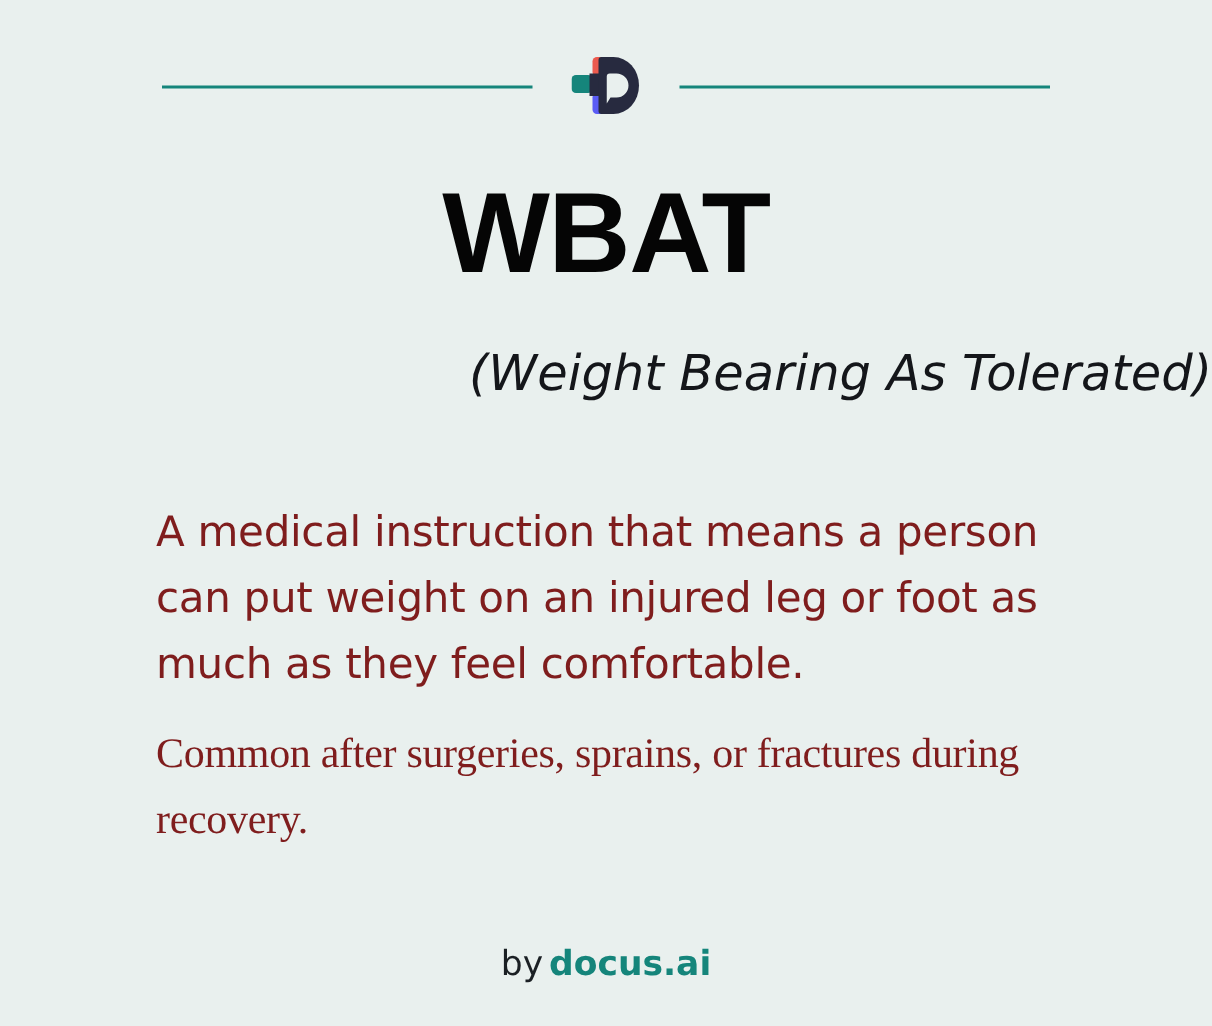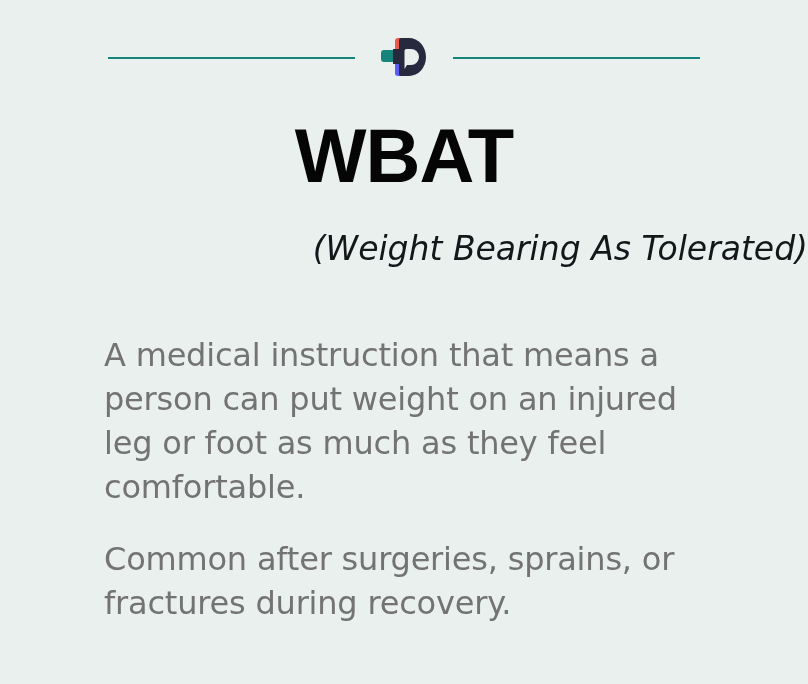--- a/index.html
+++ b/index.html
@@ -80,28 +80,29 @@
   
   .body-copy {
     position: absolute;
     top: 333px;
     left: 104px;
     width: 600px;
   }
   .para {
     margin: 0;
     font-family: "DejaVu Sans", sans-serif;
-    font-size: 32px;
+    font-size: 28px;
     line-height: 44px;
-    color: #737373;
+    color: #7f1d1d;
     text-align: left;
     letter-spacing: -0.2px;
   }
   .para + .para {
-    margin-top: 28px;
+    margin-top: 16px;
+    font-family: Liberation Serif, serif;
   }
 
   
   .footer {
     position: absolute;
     left: 0;
     top: 628px;
     width: 808px;
     text-align: center;
     font-family: "DejaVu Sans", sans-serif;
@@ -140,14 +141,17 @@
 
   <div class="title">WBAT</div>
 
   <div class="subtitle">(Weight Bearing As Tolerated)</div>
 
   <div class="body-copy">
     <p class="para">A medical instruction that means a person can put weight on an injured leg or foot as much as they feel comfortable.</p>
     <p class="para">Common after surgeries, sprains, or fractures during recovery.</p>
   </div>
 
+  <div class="footer">
+    <span>by</span><span class="brand">docus.ai</span>
+  </div>
 
 </div>
 
 </body></html>

